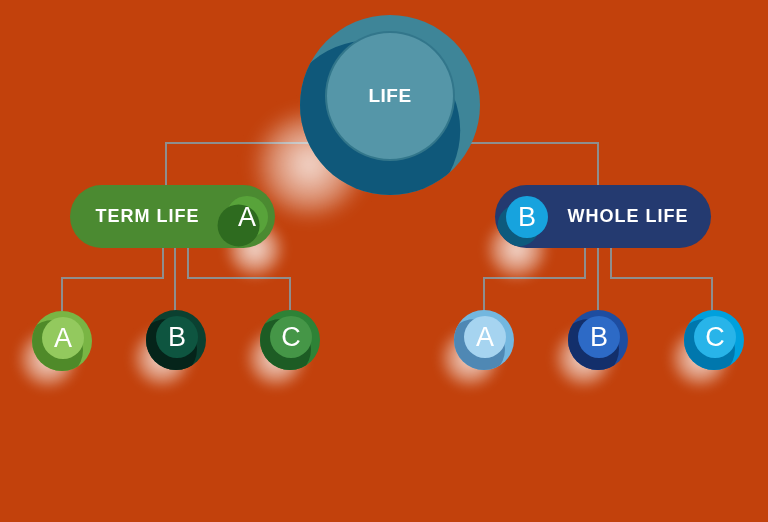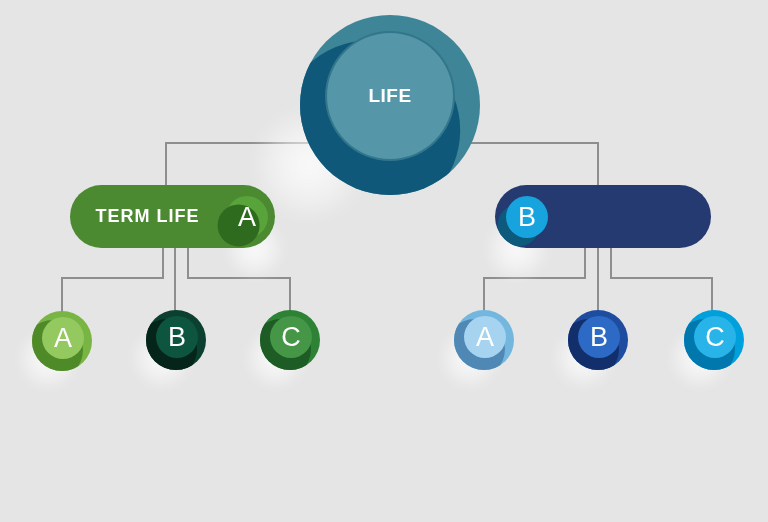--- a/index.html
+++ b/index.html
@@ -1,17 +1,17 @@
 <!DOCTYPE html>
 <html><head>
 <meta charset="utf-8">
 <style>
   html,body{margin:0;padding:0;background:#000;}
   .stage{
-    position:relative;width:768px;height:522px;background:#e5e5e5;overflow:hidden;
+    position:relative;width:768px;height:522px;background:#c2410c;overflow:hidden;
     font-family:"Liberation Sans",sans-serif;
   }
   
   .line{position:absolute;background:#8e8e8e;z-index:0;}
   .ln-main-h{left:165px;top:142px;width:434px;height:2px;}
   .ln-drop-l{left:165px;top:142px;width:2px;height:46px;}
   .ln-drop-r{left:597px;top:142px;width:2px;height:46px;}
   .ln-l-mid{left:174px;top:246px;width:2px;height:66px;}
   .ln-l-lv1{left:162px;top:246px;width:2px;height:32px;}
   .ln-l-h1{left:61px;top:277px;width:103px;height:2px;}
@@ -125,20 +125,21 @@
     <div class="pill-label">TERM LIFE</div>
     <div class="badge badge-a">
       <span>A</span>
     </div>
   </div>
 
   <div class="pill pill-whole">
     <div class="badge badge-b">
       <span>B</span>
     </div>
+    <div class="pill-label">WHOLE LIFE</div>
   </div>
 
   <div class="node node-sm node-la">
     <div class="inner">A</div>
   </div>
   <div class="node node-sm node-lb">
     <div class="inner">B</div>
   </div>
   <div class="node node-sm node-lc">
     <div class="inner">C</div>

